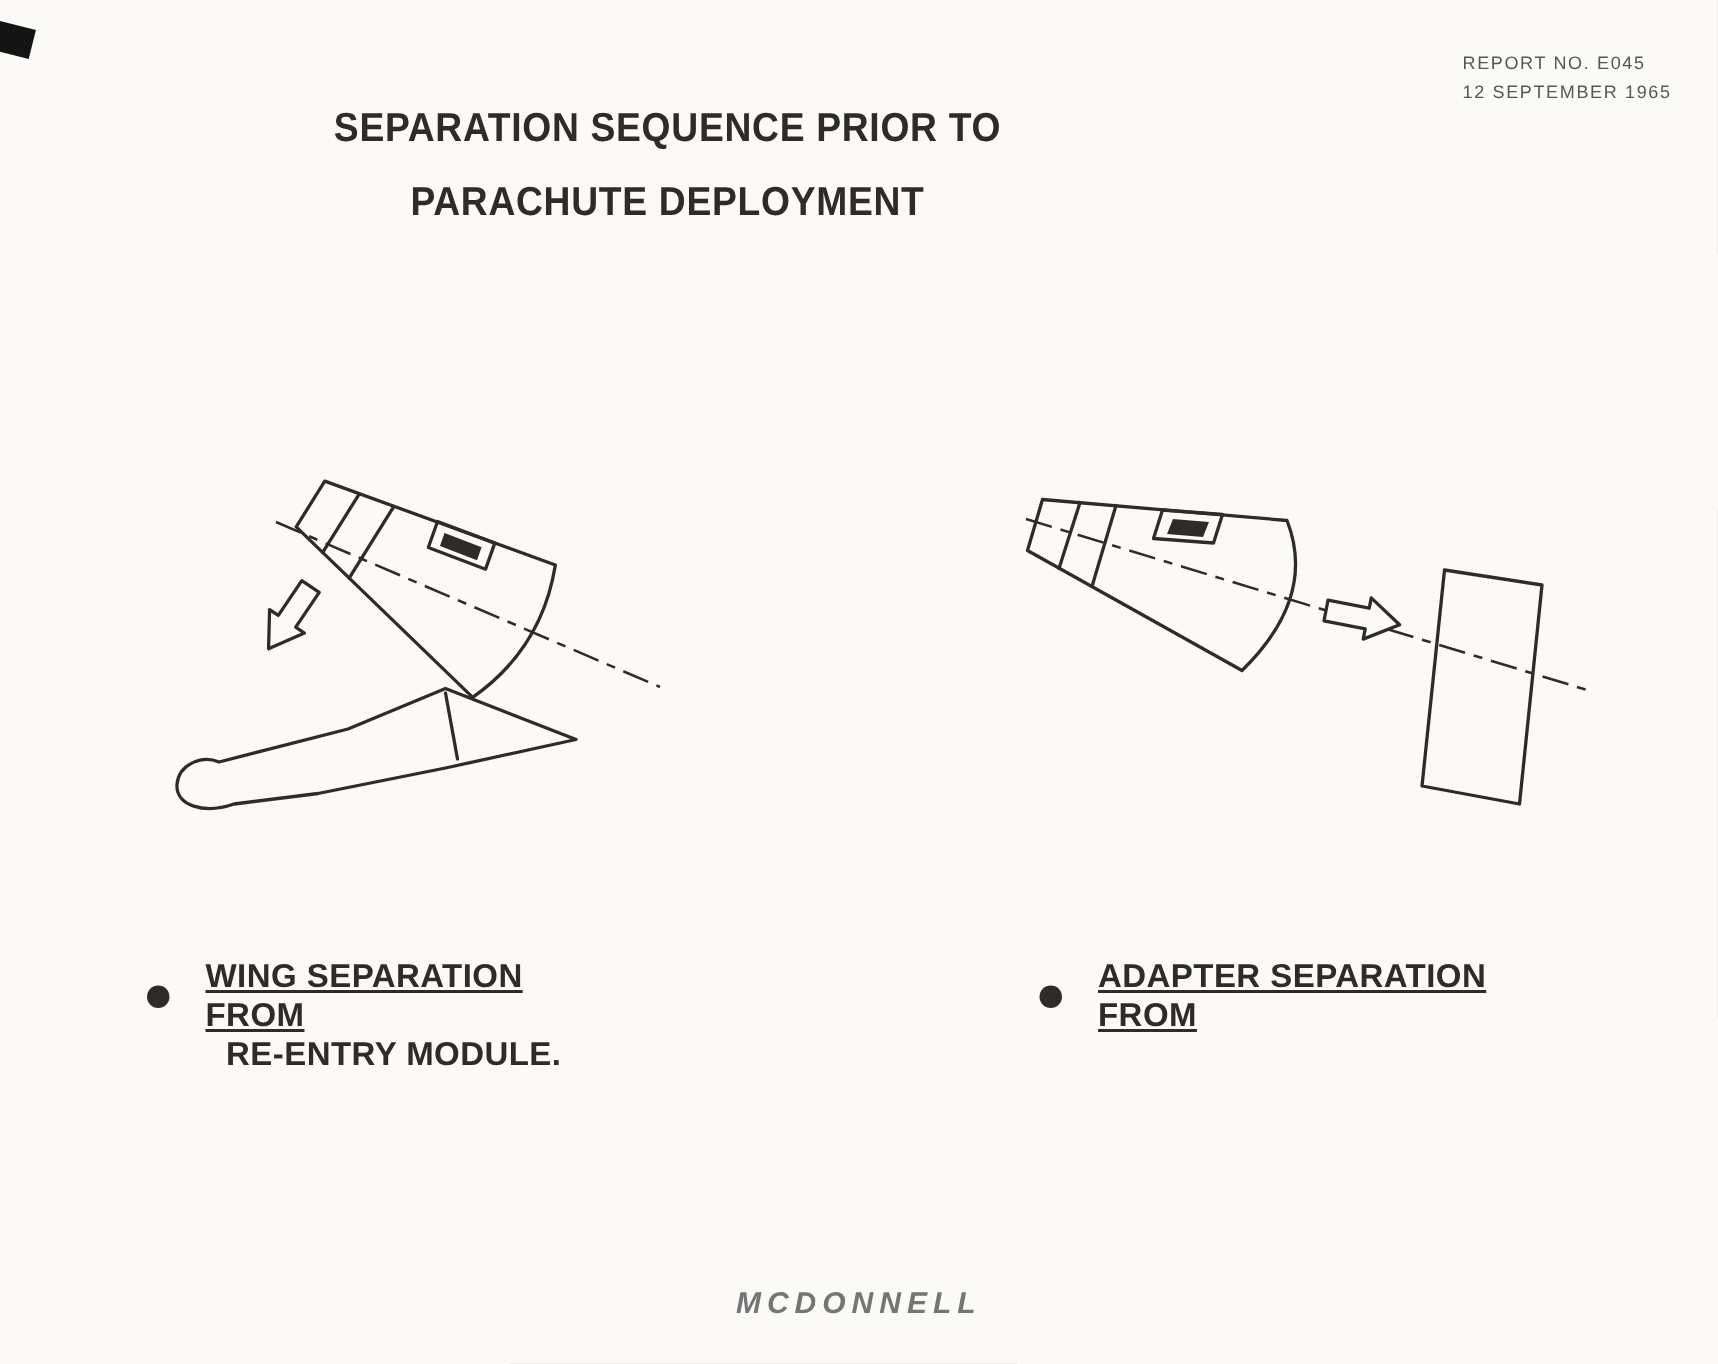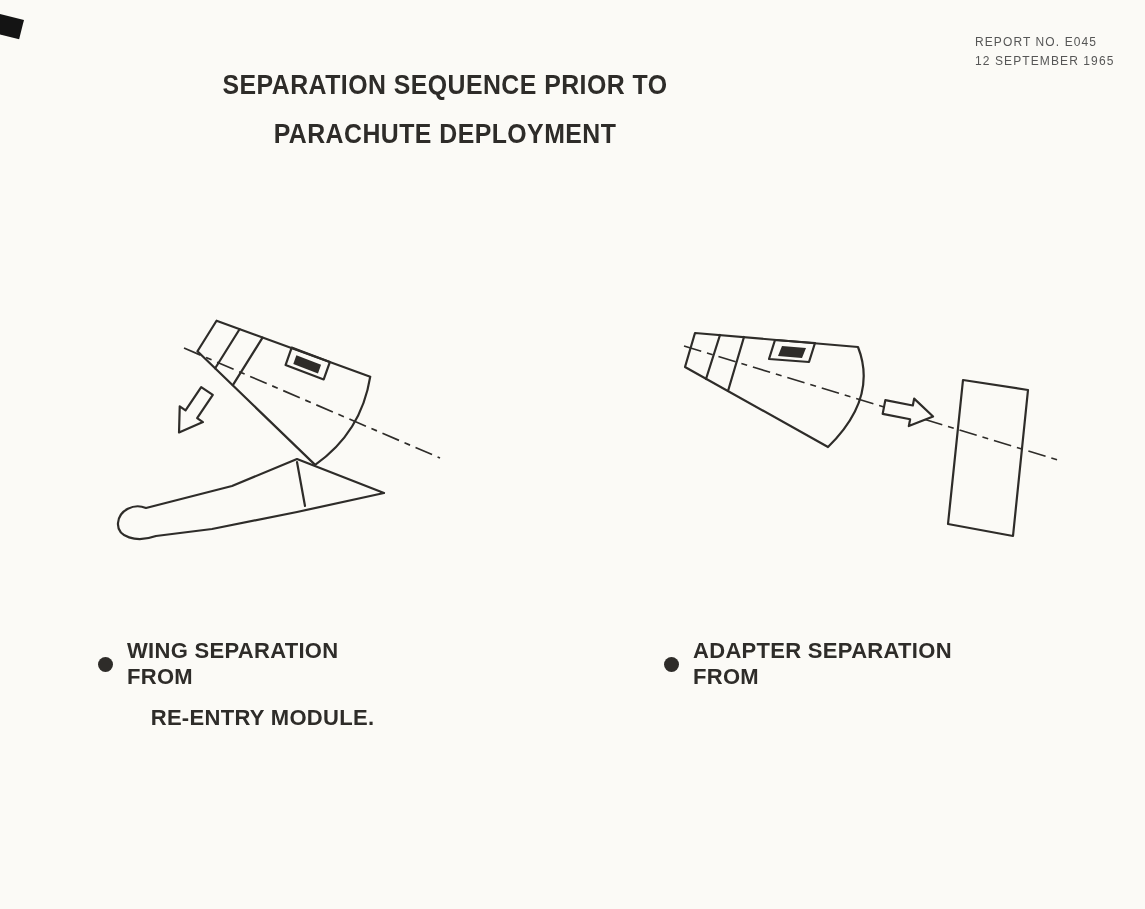--- a/index.html
+++ b/index.html
@@ -37,24 +37,24 @@
   figure{margin:0;padding:0;}
   .fig{position:absolute;}
   .fig-left{left:92px;top:296px;width:350px;height:250px;}
   .fig-right{left:676px;top:310px;width:390px;height:245px;}
   .ink{stroke:var(--ink);fill:none;stroke-width:2.2;stroke-linejoin:round;stroke-linecap:round;}
   .ink-fill{fill:var(--ink);stroke:none;}
   .arrow{stroke:var(--ink);fill:var(--paper);stroke-width:2.2;stroke-linejoin:round;}
   .dash{stroke:var(--ink);stroke-width:1.7;stroke-dasharray:18 6 6 6;fill:none;}
   .caption{position:absolute;font-weight:bold;font-size:22px;letter-spacing:0.3px;}
   .caption-left{left:98px;top:638px;width:300px;}
-  .caption-right{left:664px;top:638px;width:345px;}
-  .cap-line1{display:flex;align-items:center;gap:14px;}
+  .caption-right{left:693px;top:638px;width:345px;}
+  .cap-line1{display:flex;align-items:center;gap:24px;text-decoration:underline;}
   .bullet{width:15px;height:15px;border-radius:50%;background:var(--ink);flex:none;}
-  .cap-line2{text-align:center;margin-top:15px;padding-left:29px;}
+  .cap-line2{text-align:center;padding-left:29px;}
   .footer-logo{
     position:absolute;left:0;top:858px;width:1145px;
     text-align:center;font-weight:bold;font-style:italic;
     font-size:20px;letter-spacing:4px;color:var(--logo);
   }
 </style>
 </head>
 <body>
 
 <div class="page">
@@ -124,14 +124,15 @@
     <div class="cap-line2">RE-ENTRY MODULE.</div>
   </div>
 
   <div class="caption caption-right">
     <div class="cap-line1">
       <span class="bullet"></span>
       <span>ADAPTER SEPARATION FROM</span>
     </div>
   </div>
 
+  <div class="footer-logo">MCDONNELL</div>
 
 </div>
 
 </body></html>

